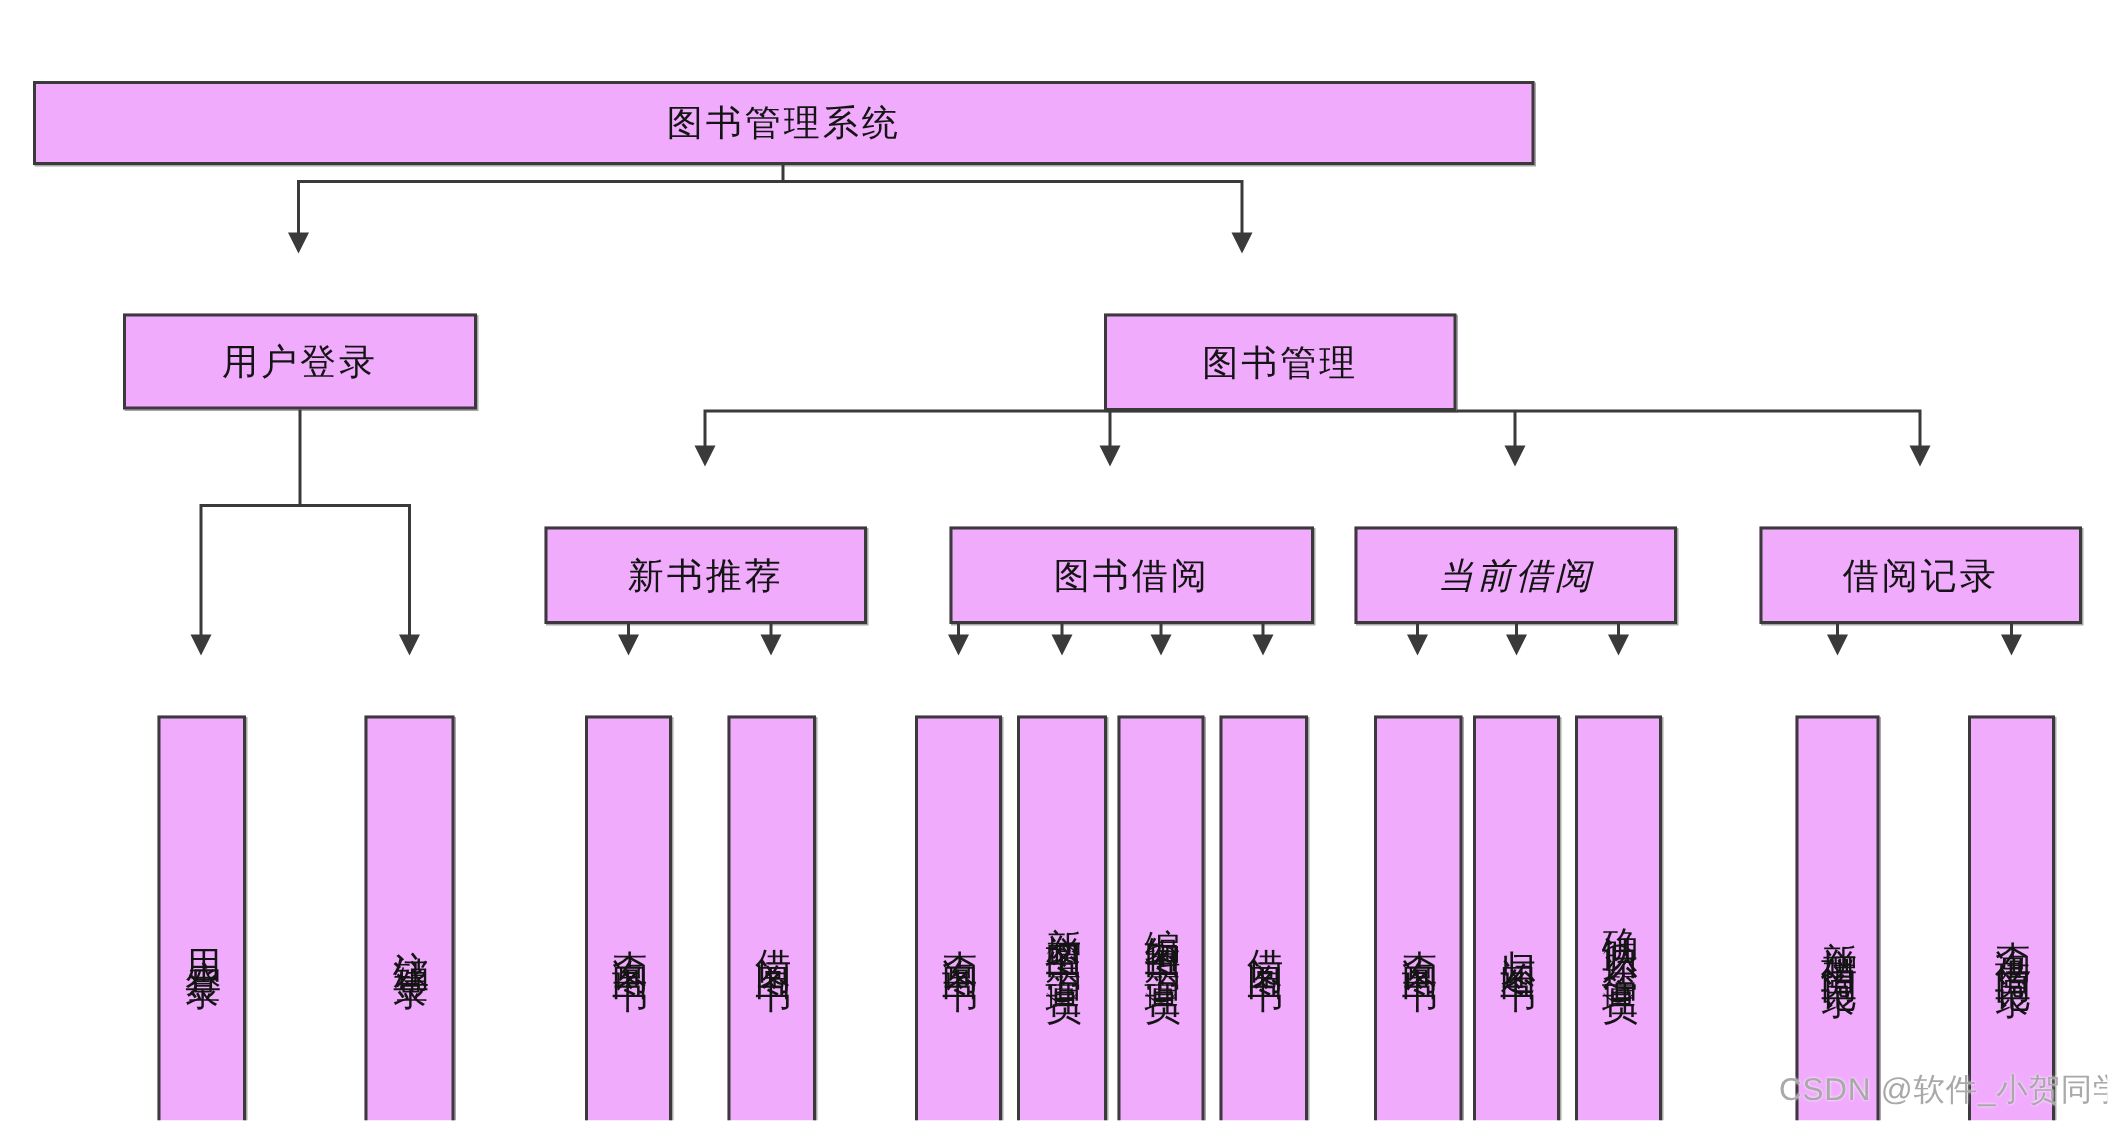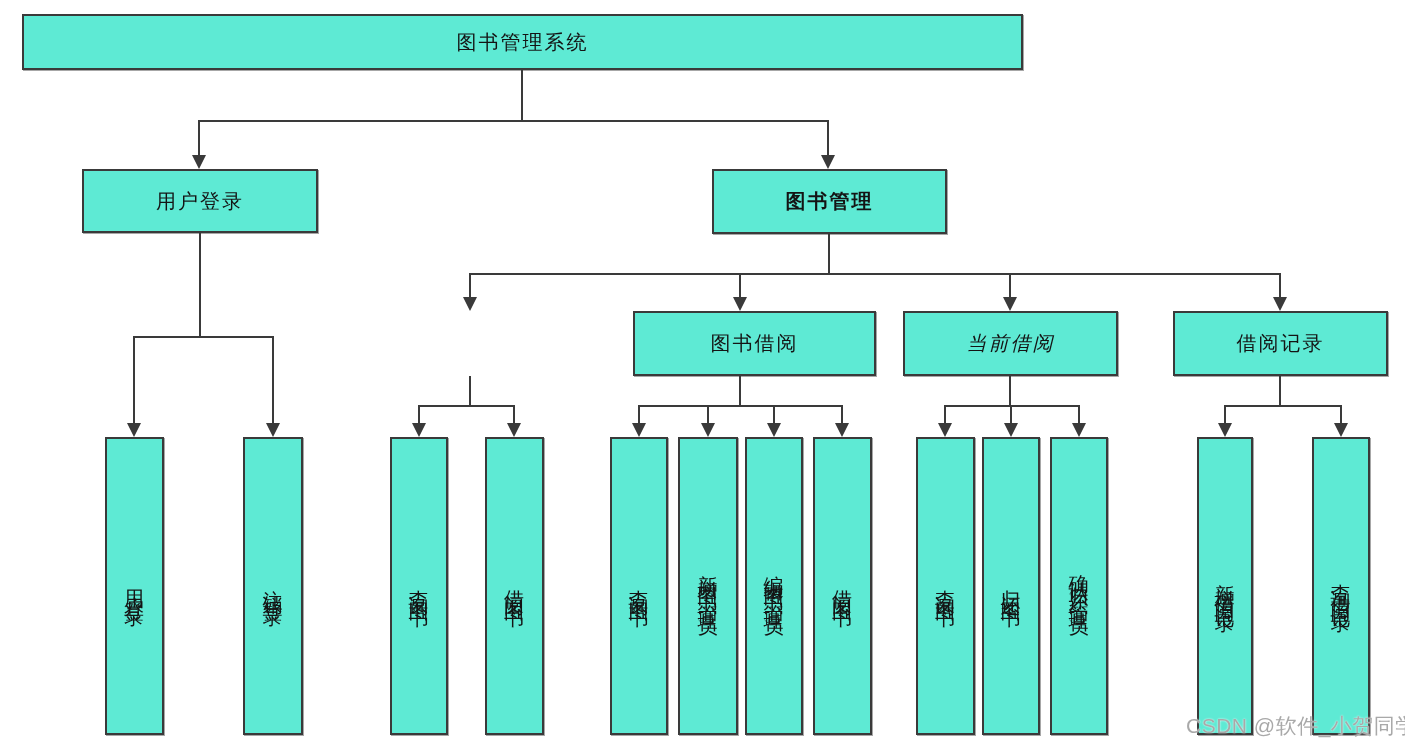--- a/index.html
+++ b/index.html
@@ -13,29 +13,30 @@
     overflow: hidden;
   }
   #connectors {
     position: absolute;
     left: 0; top: 0;
     width: 1405px; height: 747px;
   }
   .node {
     position: absolute;
     box-sizing: border-box;
-    background: #5eead4;
+    background: #f0abfc;
     border: 2px solid #3a3a3a;
     display: flex;
     align-items: center;
     justify-content: center;
-    font-size: 20px;
+    font-size: 24px;
     letter-spacing: 2px;
     white-space: nowrap;
     box-shadow: 1px 1px 0 rgba(60,60,60,.45);
+    margin-top: 40px;
   }
   .v-node {
     writing-mode: vertical-rl;
     text-orientation: mixed;
     letter-spacing: 6px;
     line-height: 1;
   }
   #watermark {
     position: absolute;
     left: 1186px;
@@ -76,22 +77,23 @@
            M767 423 L781 423 L774 437 Z  M835 423 L849 423 L842 437 Z
            M938 423 L952 423 L945 437 Z  M1004 423 L1018 423 L1011 437 Z
            M1072 423 L1086 423 L1079 437 Z
            M1218 423 L1232 423 L1225 437 Z  M1334 423 L1348 423 L1341 437 Z"></path>
     </g>
   </svg>
 
   <div class="node" style="left:22px; top:14px; width:1001px; height:56px;">图书管理系统</div>
 
   <div class="node" style="left:82px; top:169px; width:236px; height:64px;">用户登录</div>
-  <div class="node" style="left:712px; top:169px; width:235px; height:65px;font-weight:bold;">图书管理</div>
+  <div class="node" style="left:736px; top:169px; width:235px; height:65px;">图书管理</div>
 
+  <div class="node" style="left:363px; top:311px; width:215px; height:65px;">新书推荐</div>
   <div class="node" style="left:633px; top:311px; width:243px; height:65px;">图书借阅</div>
   <div class="node" style="left:903px; top:311px; width:215px; height:65px;font-style:italic;">当前借阅</div>
   <div class="node" style="left:1173px; top:311px; width:215px; height:65px;font-family:Liberation Serif, serif;">借阅记录</div>
 
   <div class="node v-node" style="left:105px; top:437px; width:59px; height:298px;">用户登录</div>
   <div class="node v-node" style="left:243px; top:437px; width:60px; height:298px;">注销登录</div>
 
   <div class="node v-node" style="left:390px; top:437px; width:58px; height:298px;">查询图书</div>
   <div class="node v-node" style="left:485px; top:437px; width:59px; height:298px;">借阅图书</div>
 

